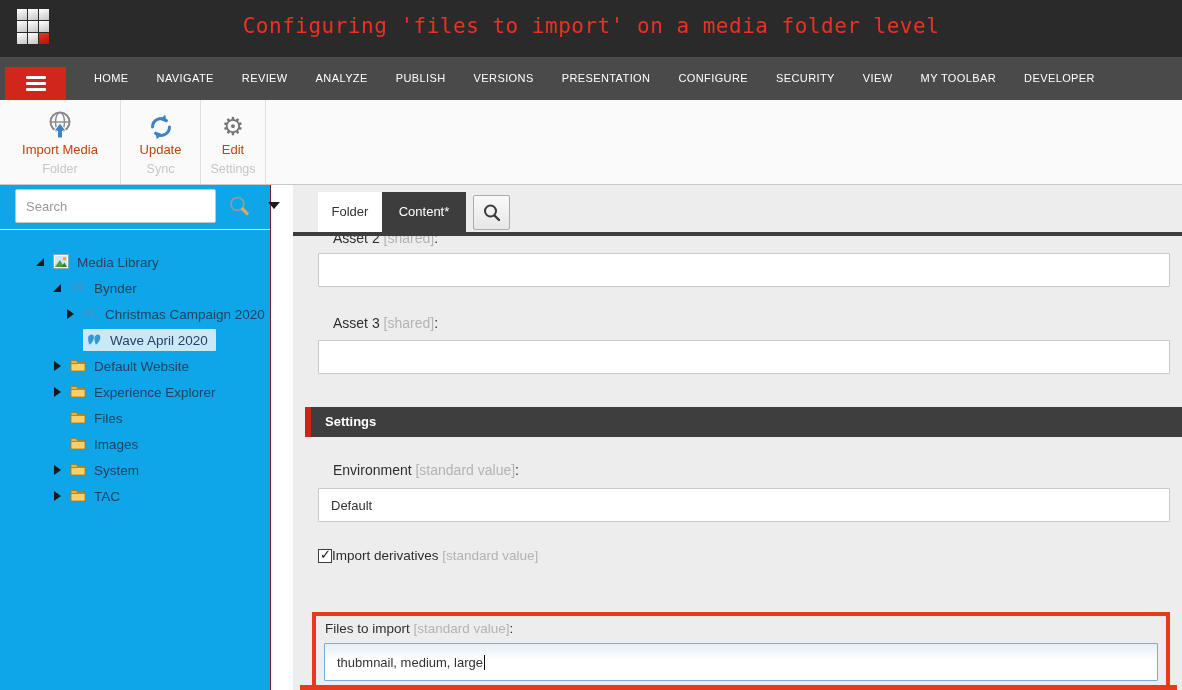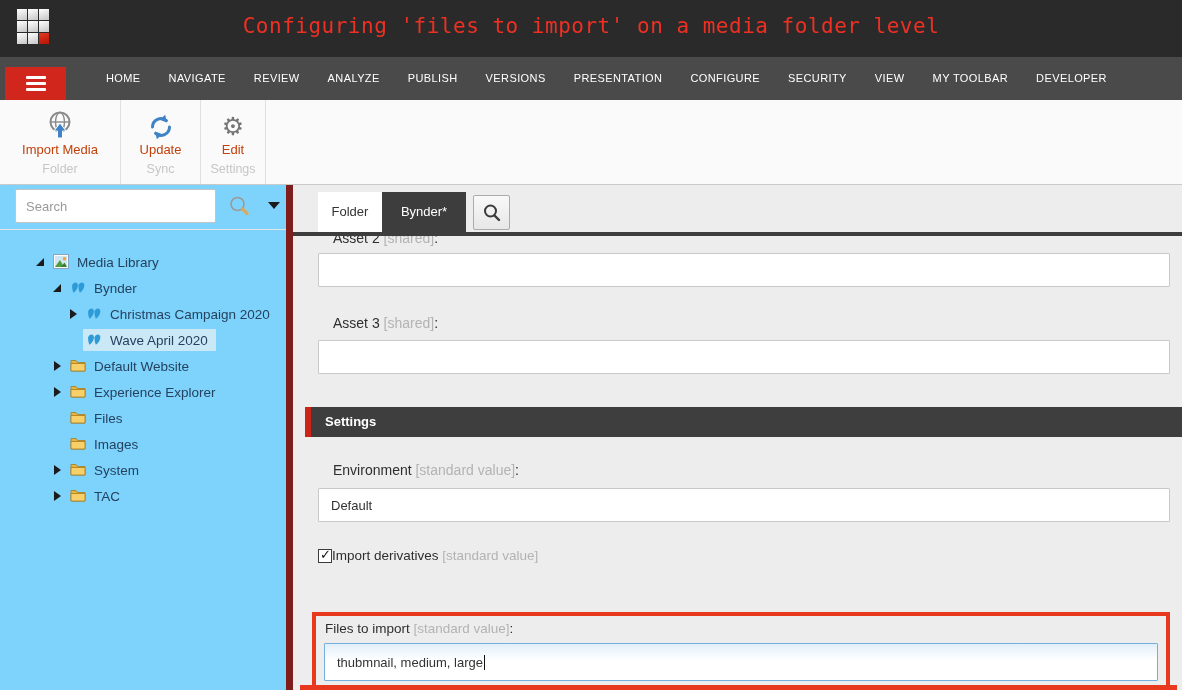--- a/index.html
+++ b/index.html
@@ -18,38 +18,38 @@
                 font-family:"DejaVu Sans Mono", monospace; font-size:21px;
                 color:#ee3023; letter-spacing:0.5px; }
 
   
   .ribbon { position:absolute; left:0; top:57px; width:1182px; height:43px;
             background:#4a4a4a; }
   .hamburger { position:absolute; left:5px; top:10px; width:61px; height:33px;
                background:#d0261c; display:flex; flex-direction:column;
                justify-content:center; align-items:center; gap:3px; cursor:pointer; }
   .hamburger i { display:block; width:20px; height:3px; background:#fff; border-radius:1px; }
-  .ribbon-tabs { position:absolute; left:92px; top:0; height:56px; display:flex;text-align:right; }
+  .ribbon-tabs { position:absolute; left:80px; top:0; height:56px; display:flex;text-align:right; }
   .ribbon-tabs .rtab { color:#fff; font-size:11px; letter-spacing:0.4px;
                        line-height:43px; padding:0 14px; cursor:pointer; }
 
   
   .toolbar { position:absolute; left:0; top:100px; width:1182px; height:85px;
              background:#fafafa; border-bottom:1px solid #c9c9c9; }
   .chunk { position:absolute; top:0; height:84px; border-right:1px solid #e0e0e0;
            display:flex; flex-direction:column; align-items:center; }
   .chunk .cicon { height:40px; display:flex; align-items:flex-end; justify-content:center; }
   .chunk .blabel { font-size:13px; color:#c2410c; margin-top:2px; }
   .chunk .glabel { font-size:12.5px; color:#c6c6c6; margin-top:5px; }
   .gear-glyph { font-size:25px; line-height:26px; color:#757575;
                 font-family:"DejaVu Sans", sans-serif; }
 
   
-  .sidebar { position:absolute; left:0; top:185px; width:293px; height:505px;
-             background:#7dd3fc; border-right:7px solid #7f1d1d; }
+  .sidebar { position:absolute; left:0; top:185px; width:271px; height:505px;
+             background:#0ea5e9; border-right:1px solid #7f1d1d; }
   .search-row { position:absolute; left:0; top:0; width:100%; height:45px;
                 border-bottom:1px solid #e4e4e4; }
   .search-input { position:absolute; left:15px; top:4px; width:201px; height:34px;
                   border:1px solid #c4c4c4; border-radius:2px; padding:0 10px;
                   font-size:13px; color:#333; outline:none;
                   font-family:"Liberation Sans", sans-serif; }
   .search-input::placeholder { color:#9a9a9a; }
   .side-search-icon { position:absolute; left:228px; top:10px; }
   .side-dd { position:absolute; left:268px; top:17px; width:0; height:0;
              border-left:6px solid transparent; border-right:6px solid transparent;
@@ -354,21 +354,21 @@
         <span class="tlabel">TAC</span>
       </span>
     </div>
 
   </div>
 </div>
 
 <div class="content">
   <div class="tabrow">
     <div class="tab folder">Folder</div>
-    <div class="tab contentt">Bynder*</div>
+    <div class="tab contentt">Content*</div>
     <div class="searchbtn">
       <span>
         <svg width="20" height="20" viewBox="0 0 20 20">
           <circle cx="8.5" cy="8" r="5.5" fill="none" stroke="#3a3a3a" stroke-width="2"></circle>
           <line x1="12.5" y1="12.5" x2="17" y2="17" stroke="#3a3a3a" stroke-width="2.4" stroke-linecap="round"></line>
         </svg>
       </span>
     </div>
   </div>
   <div class="tab-underline"></div>

